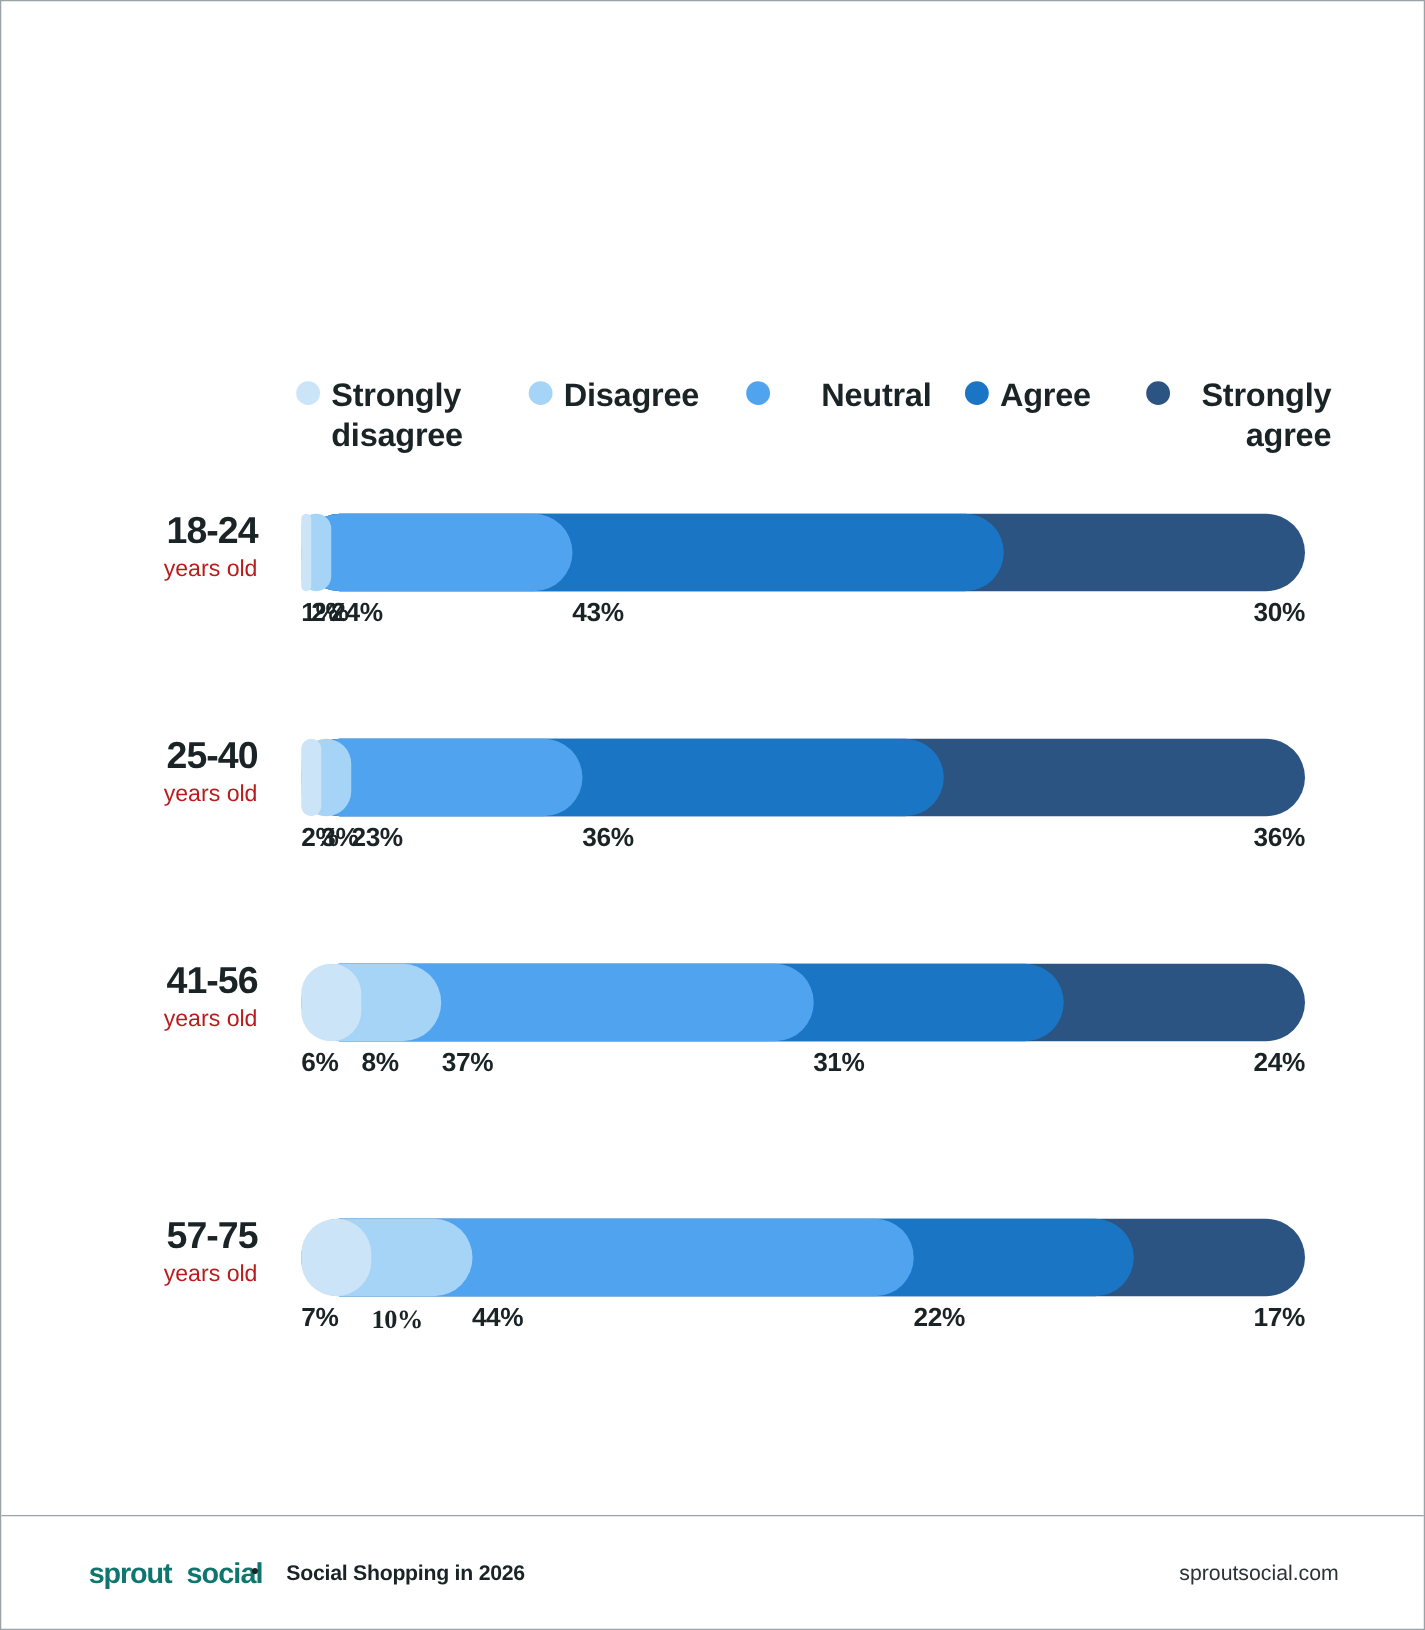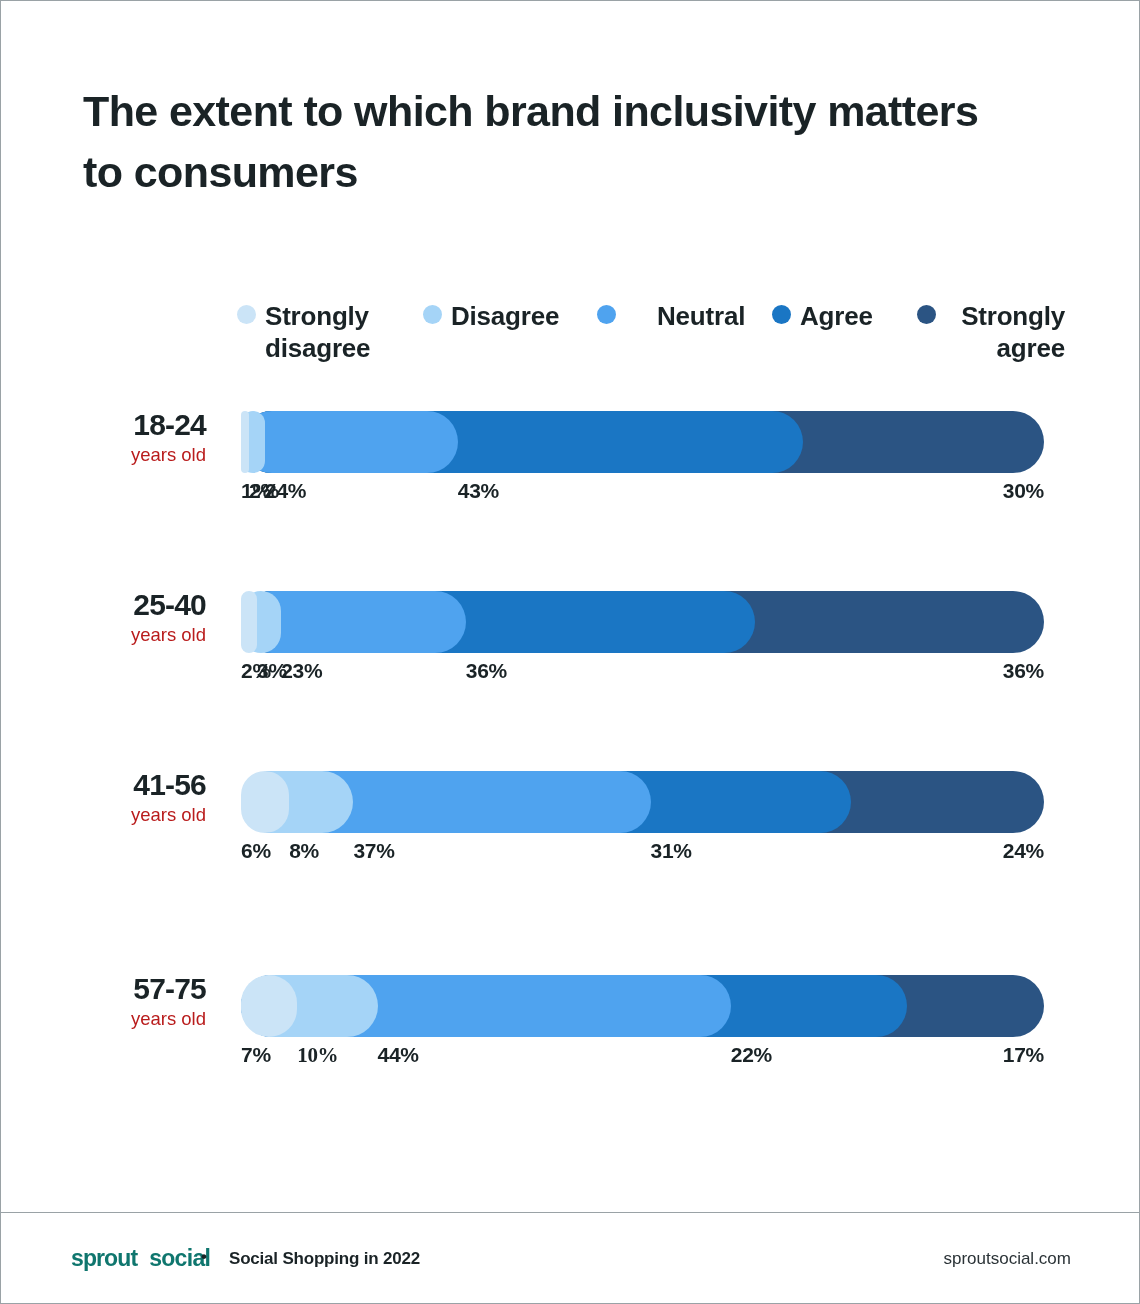--- a/index.html
+++ b/index.html
@@ -188,21 +188,20 @@
     font-size: 17px;
     font-weight: 400;
     color: #2b3337;
   }
 </style>
 </head>
 <body>
 
 <div id="canvas">
 
-  <div class="title">The extent to which brand inclusivity matters to consumers</div>
 
   <div class="legend">
     <div class="legend-item l0">
       <span class="legend-dot" style="background: rgb(203, 228, 247);"></span>
       <span class="legend-label">Strongly
 disagree</span>
     </div>
     <div class="legend-item l1">
       <span class="legend-dot" style="background: rgb(165, 212, 247);"></span>
       <span class="legend-label">Disagree</span>
@@ -307,17 +306,17 @@
   </div>
 
   <div class="divider"></div>
 
   <div class="footer">
     <div class="brand">
       <span class="brand-sprout">sprout</span>
         <span class="brand-social">social</span>
     </div>
     <div class="footer-sep">•</div>
-    <div class="footer-caption">Social Shopping in 2022</div>
+    <div class="footer-caption">Social Shopping in 2026</div>
     <div class="footer-url">sproutsocial.com</div>
   </div>
 
 </div>
 
 </body></html>

